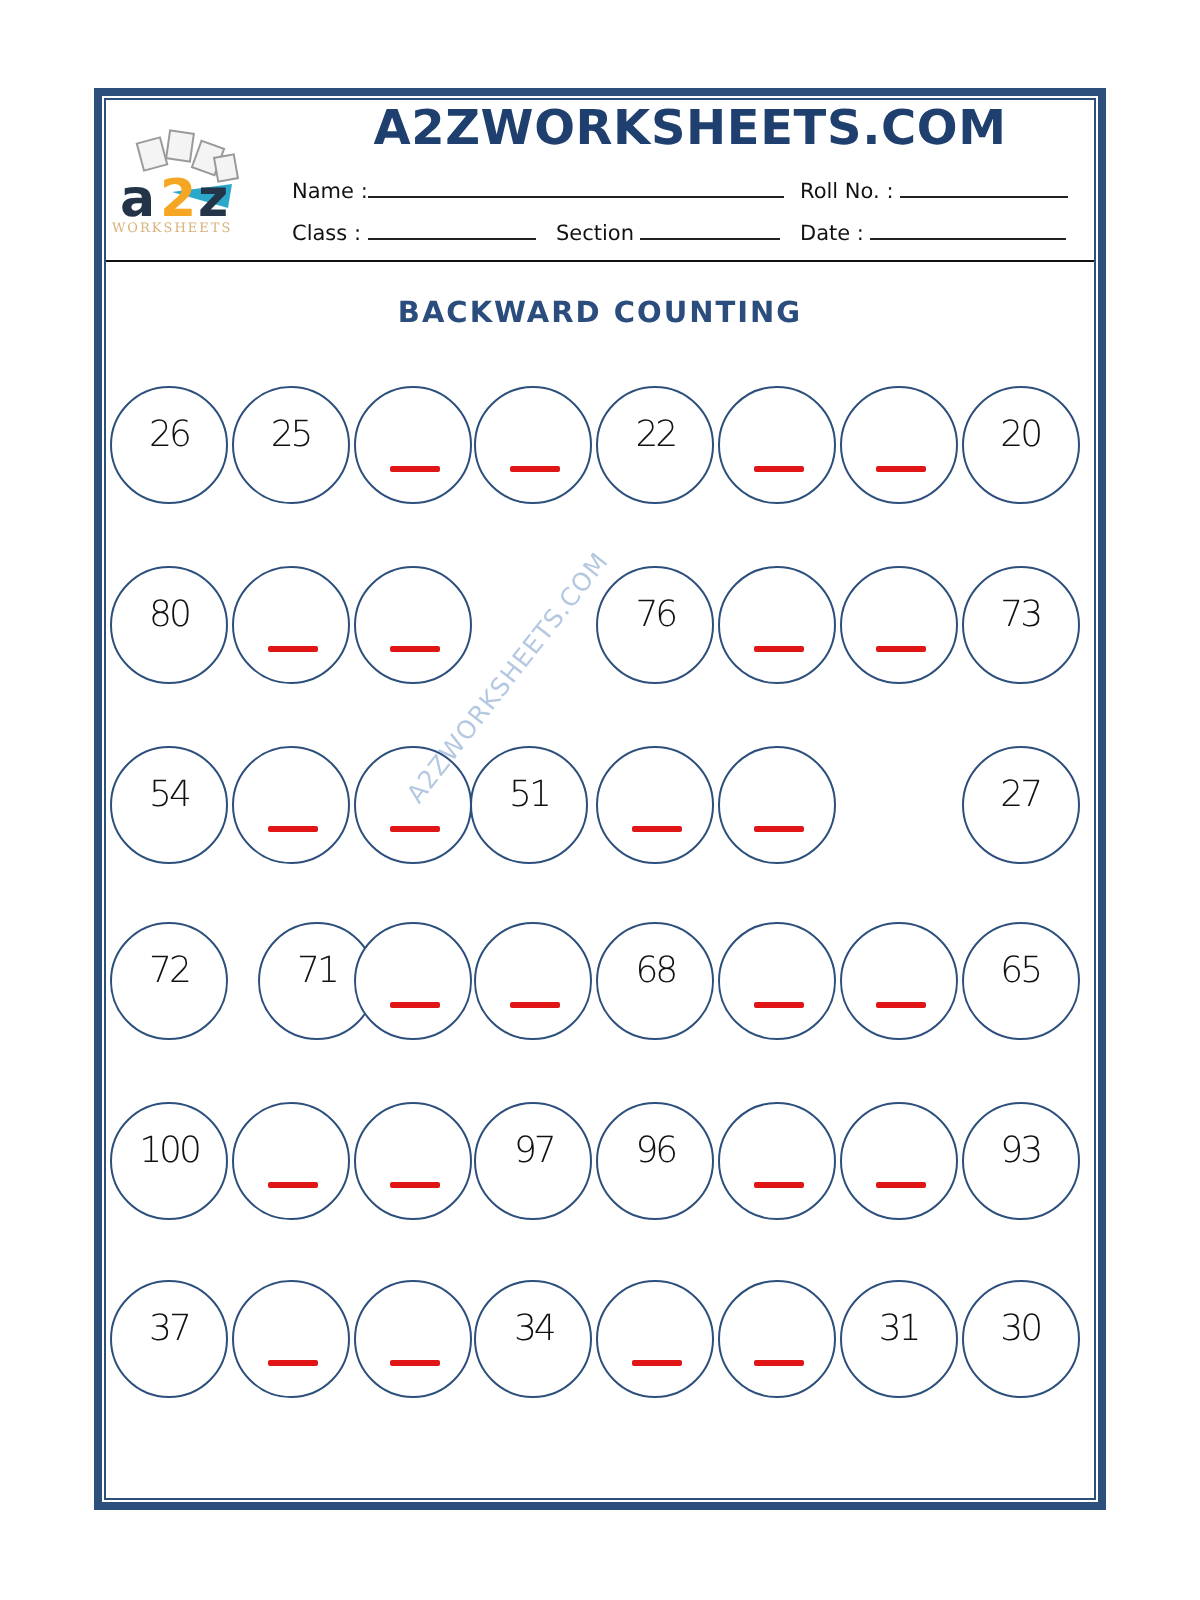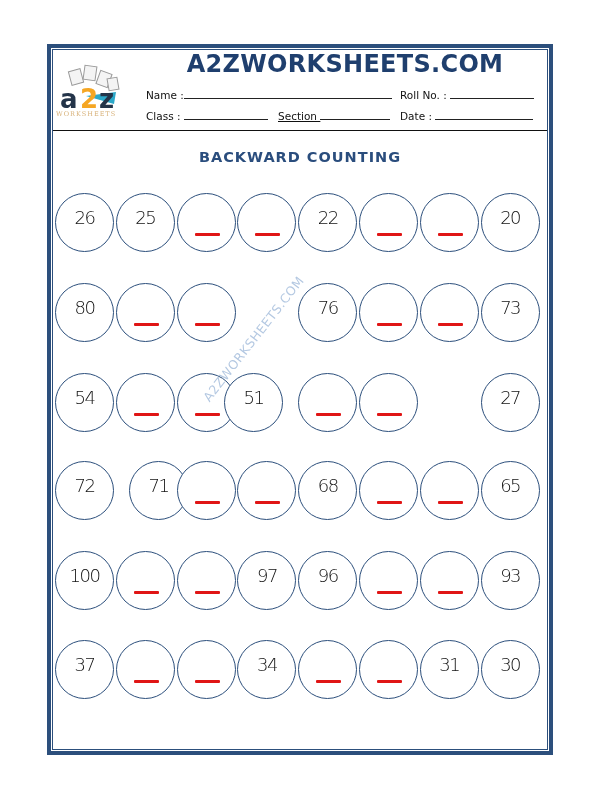--- a/index.html
+++ b/index.html
@@ -52,21 +52,21 @@
   </span>
   <span class="field" style="left:254px;">
     <span>Roll No. :</span>&nbsp;<span class="blank" style="width:84px;"></span>
   </span>
 </div>
 
 <div class="field-row r2">
   <span class="field" style="left:0;">
     <span>Class :</span>&nbsp;<span class="blank" style="width:84px;"></span>
   </span>
-  <span class="field" style="left:132px;text-decoration:underline;">
+  <span class="field" style="left:132px;">
     <span>Section</span>&nbsp;<span class="blank" style="width:70px;"></span>
   </span>
   <span class="field" style="left:254px;">
     <span>Date :</span>&nbsp;<span class="blank" style="width:98px;"></span>
   </span>
 </div>
 
 <div class="header-rule"></div>
 
 <div class="ws-title">BACKWARD COUNTING</div>
@@ -124,21 +124,21 @@
     <div class="row" style="top: 180px;">
       <div class="circle" style="left: 0px;">
         <div class="num">54</div>
       </div>
       <div class="circle" style="left: 60.8px;">
         <div class="dash" style="background: rgb(224, 21, 21);"></div>
       </div>
       <div class="circle" style="left: 121.6px;">
         <div class="dash" style="background: rgb(224, 21, 21);"></div>
       </div>
-      <div class="circle" style="left: 169px;">
+      <div class="circle" style="left: 180px;">
         <div class="num">51</div>
       </div>
       <div class="circle" style="left: 243.2px;">
         <div class="dash" style="background: rgb(224, 21, 21);"></div>
       </div>
       <div class="circle" style="left: 304px;">
         <div class="dash" style="background: rgb(224, 21, 21);"></div>
       </div>
       <div class="circle" style="left: 425.6px;">
         <div class="num">27</div>

